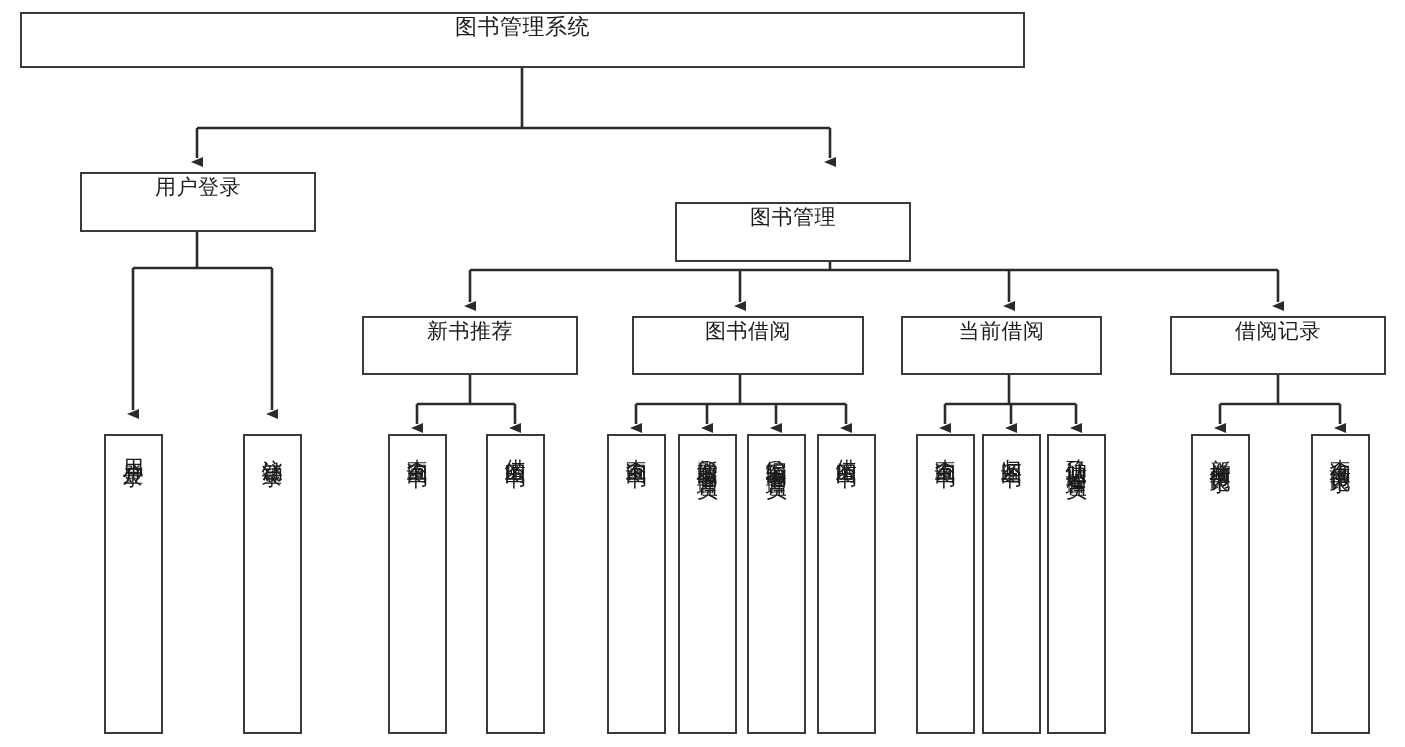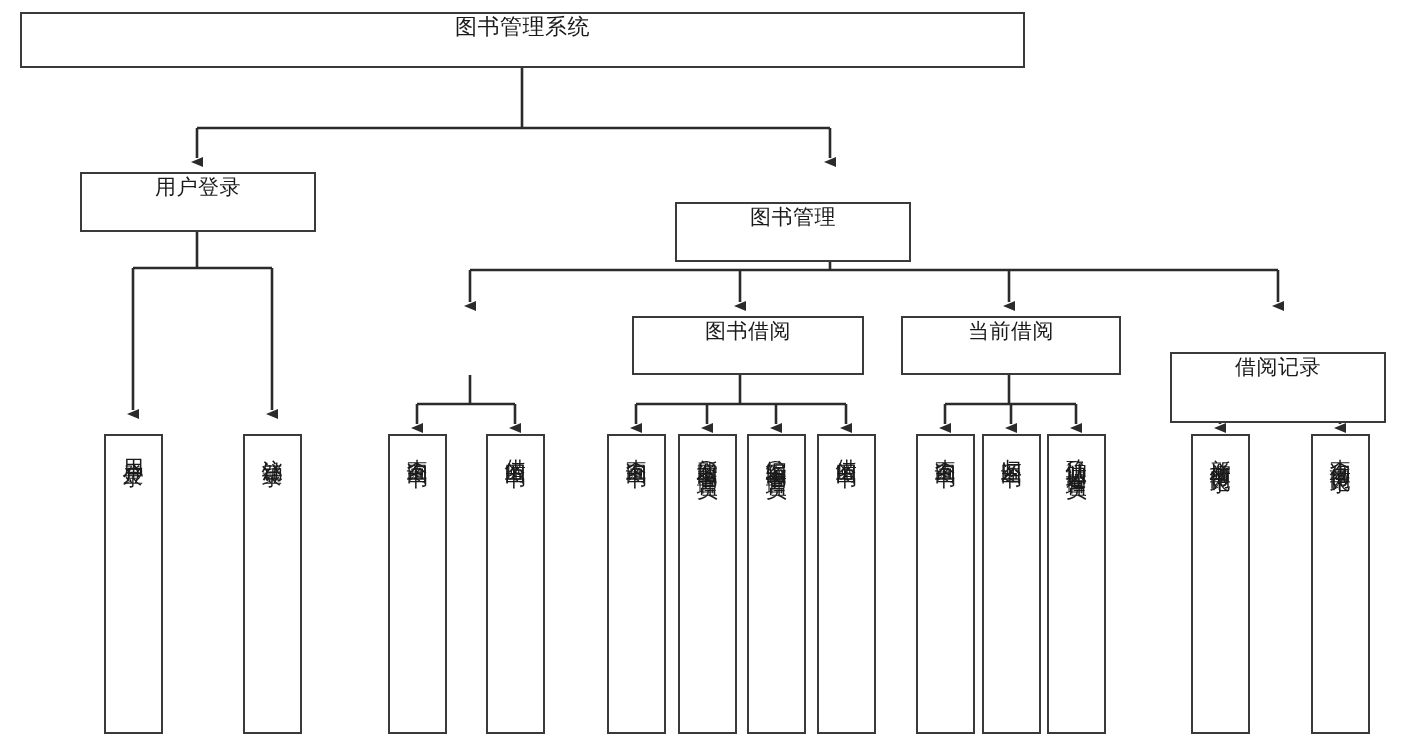--- a/index.html
+++ b/index.html
@@ -122,27 +122,30 @@
     <span class="node-label">图书管理系统</span>
   </div>
 
   <div class="node h" style="left:80px;top:172px;width:236px;height:60px;">
     <span class="node-label">用户登录</span>
   </div>
   <div class="node h" style="left:675px;top:172px;width:236px;height:60px;margin-top:30px;">
     <span class="node-label">图书管理</span>
   </div>
 
+  <div class="node h" style="left:362px;top:316px;width:216px;height:59px;">
+    <span class="node-label">新书推荐</span>
+  </div>
   <div class="node h" style="left:632px;top:316px;width:232px;height:59px;">
     <span class="node-label">图书借阅</span>
   </div>
-  <div class="node h" style="left:901px;top:316px;width:220px;height:59px;">
+  <div class="node h" style="left:901px;top:316px;width:201px;height:59px;">
     <span class="node-label">当前借阅</span>
   </div>
-  <div class="node h" style="left:1170px;top:316px;width:216px;height:71px;margin-top:36px;">
+  <div class="node h" style="left:1170px;top:316px;width:216px;height:59px;">
     <span class="node-label">借阅记录</span>
   </div>
 
   <div class="node v" style="left:104px;top:434px;width:59px;height:300px;">
     <span class="node-label">用户登录</span>
   </div>
   <div class="node v" style="left:243px;top:434px;width:59px;height:300px;">
     <span class="node-label">注销登录</span>
   </div>
 

